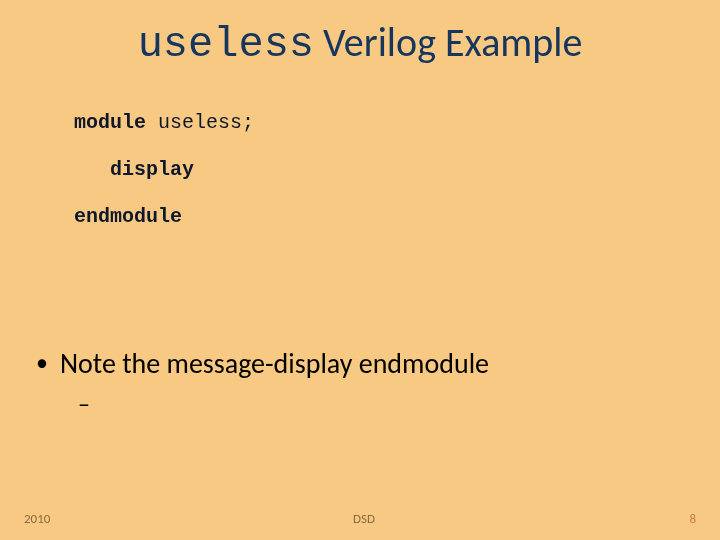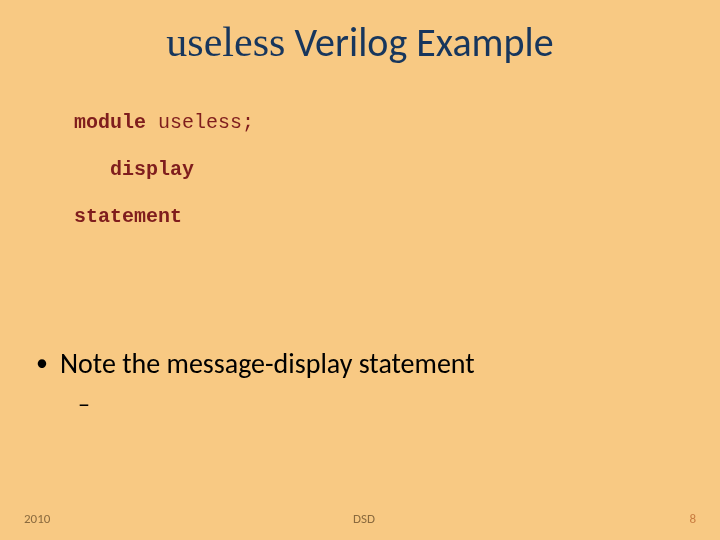--- a/index.html
+++ b/index.html
@@ -9,42 +9,42 @@
     height: 540px;
     overflow: hidden;
   }
   body {
     background: #f8c983;
     font-family: Calibri, "Segoe UI", Arial, sans-serif;
     color: #000;
     position: relative;
   }
   .mono {
-    font-family: Liberation Serif, serif;
+    font-family: Liberation Mono, monospace;
   }
   .title {
     position: absolute;
     top: 18px;
     left: 0;
     right: 0;
     text-align: center;
     font-size: 40px;
     color: #17365d;
   }
   .title .mono {
     font-size: 42px;
     letter-spacing: 0px;
   }
   .code {
     position: absolute;
     left: 74px;
     top: 110px;
     font-size: 20px;
     line-height: 1.25;
-    color: #7f1d1d;
+    color: #0f172a;
     font-family: "Courier New", Courier, monospace;
   }
   .code .b { font-weight: bold; }
   .code .l1 { margin-top: 0; }
   .code .l2 { margin-top: 22px; padding-left: 36px; }
   .code .l3 { padding-left: 72px; }
   .code .l4 { margin-top: 22px; }
   .bullets {
     position: absolute;
     left: 36px;
@@ -112,28 +112,28 @@
 </div>
 
 <div class="code">
   <div class="l1">
     <span class="b">module</span><span> useless;</span>
   </div>
   <div class="l2">
     <span class="b">display</span>
   </div>
   <div class="l4">
-    <span class="b">statement</span>
+    <span class="b">endmodule</span>
   </div>
 </div>
 
 <div class="bullets">
   <div class="b1">
     <span class="dot">•</span>
-    <span>Note the message-display statement</span>
+    <span>Note the message-display endmodule</span>
   </div>
   <div class="b2">
     <span class="dash">–</span>
   </div>
 </div>
 
 <div class="footer">
   <div class="year">2010</div>
   <div class="mid">DSD</div>
   <div class="page">8</div>

